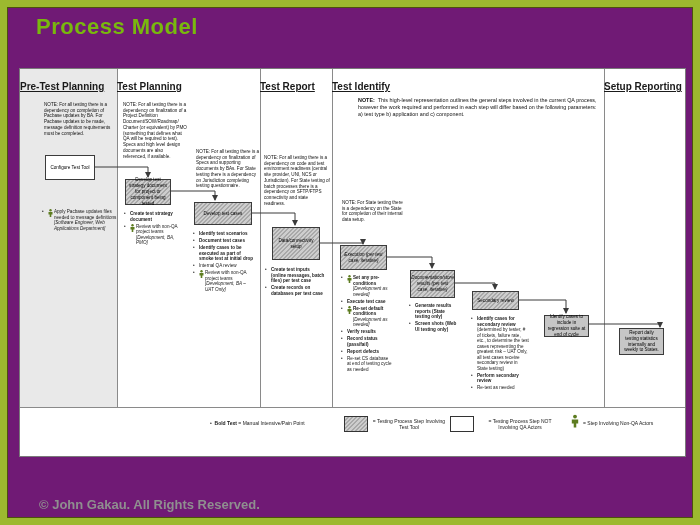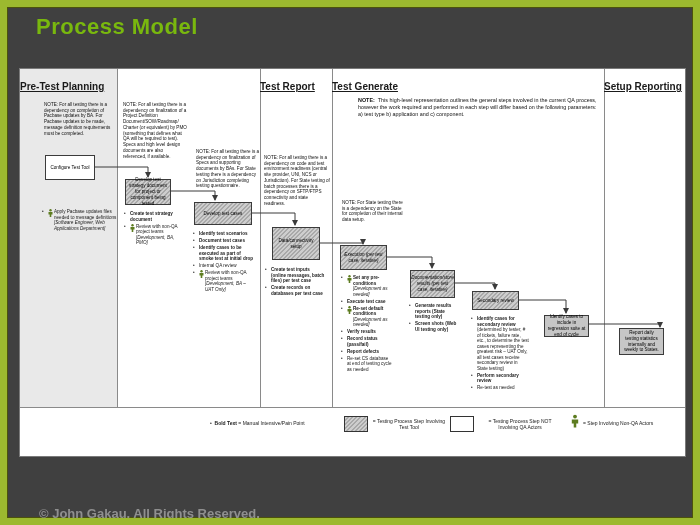--- a/index.html
+++ b/index.html
@@ -1,18 +1,18 @@
 <!DOCTYPE html>
 <html><head>
 <meta charset="utf-8">
 <style>
   html,body{margin:0;padding:0;background:#fff;}
   .page{
     position:relative;width:700px;height:525px;box-sizing:border-box;
-    border:7px solid #9cb92f;background:#404040;
+    border:7px solid #9cb92f;background:#701a75;
     box-shadow:inset 0 0 0 1px #4c520c;
     font-family:"Liberation Sans",sans-serif;color:#1a1a1a;overflow:hidden;
   }
   .title{
     position:absolute;left:29px;top:7px;font-size:22px;font-weight:bold;
     color:#79b80e;letter-spacing:.5px;
   }
   .diagram{
     position:absolute;left:12px;top:61px;width:667px;height:389px;
     border:1px solid #7a7a7a;background:#fff;box-sizing:border-box;
@@ -39,39 +39,40 @@
   .blist{position:absolute;font-size:4.6px;line-height:1.2;}
   .bi{display:flex;margin-bottom:1.5px;}
   .dot{width:6px;flex:0 0 6px;}
   .bt{flex:1;}
   .b{font-weight:bold;}
   .it{font-style:italic;}
   .pico{flex:0 0 5px;margin-right:1px;}
   svg.connectors{position:absolute;left:0;top:0;width:667px;height:389px;pointer-events:none;}
   .legend-item{position:absolute;font-size:5px;line-height:1.25;}
   .legbox{position:absolute;width:24px;height:16px;border:1px solid #333;box-sizing:border-box;}
-  .footer{position:absolute;left:32px;top:490px;font-size:13px;font-weight:bold;color:#8f8f8f;margin-top:9px;}
+  .footer{position:absolute;left:32px;top:490px;font-size:13px;font-weight:bold;color:#8f8f8f;}
 </style>
 </head>
 <body>
 
 <div class="page">
   <div class="title">Process Model</div>
 
   <div class="diagram">
     <div class="col1bg"></div>
     <div class="vline" style="left:97px"></div>
     <div class="vline" style="left:240px"></div>
     <div class="vline" style="left:312px"></div>
     <div class="vline" style="left:584px"></div>
     <div class="sep"></div>
 
     <div class="hdr" style="left:0;width:97px">Pre-Test Planning</div>
+    <div class="hdr" style="left:97px;width:143px">Test Planning</div>
     <div class="hdr" style="left:240px;width:72px">Test Report</div>
-    <div class="hdr" style="left:312px;width:272px">Test Generate</div>
+    <div class="hdr" style="left:312px;width:272px">Test Identify</div>
     <div class="hdr" style="left:584px;width:83px">Setup Reporting</div>
 
     <div class="note" style="left:24px;top:33px;width:70px">NOTE: For all testing there is a dependency on completion of Pacbase updates by BA.  For Pacbase updates to be made, message definition requirements must be completed.</div>
     <div class="note" style="left:103px;top:33px;width:64px">NOTE: For all testing there is a dependency on finalization of a Project Definition Document/SOW/Roadmap/ Charter (or equivalent) by PMO (something that defines what QA will be required to test).  Specs and high level design documents are also referenced, if available.</div>
     <div class="note" style="left:176px;top:80px;width:64px">NOTE: For all testing there is a dependency on finalization of Specs and supporting documents by BAs. For State testing there is a dependency on Jurisdiction completing testing questionnaire.</div>
     <div class="note" style="left:244px;top:86px;width:66px">NOTE: For all testing there is a dependency on code and test environment readiness (central site provider, UNI, NCS or Jurisdiction). For State testing of batch processes there is a dependency on SFTP/FTPS connectivity and state readiness.</div>
     <div class="execnote" style="left:338px;top:28px;width:240px"><b>NOTE:</b>&nbsp;&nbsp;<span>This high-level representation outlines the general steps involved in the current QA process, however the work required and performed in each step will differ based on the following parameters:  a) test type b) application and c) component.</span></div>
     <div class="note" style="left:322px;top:131px;width:64px">NOTE: For State testing there is a dependency on the State for completion of their internal data setup.</div>
 
     <svg class="connectors" viewBox="0 0 667 389">

